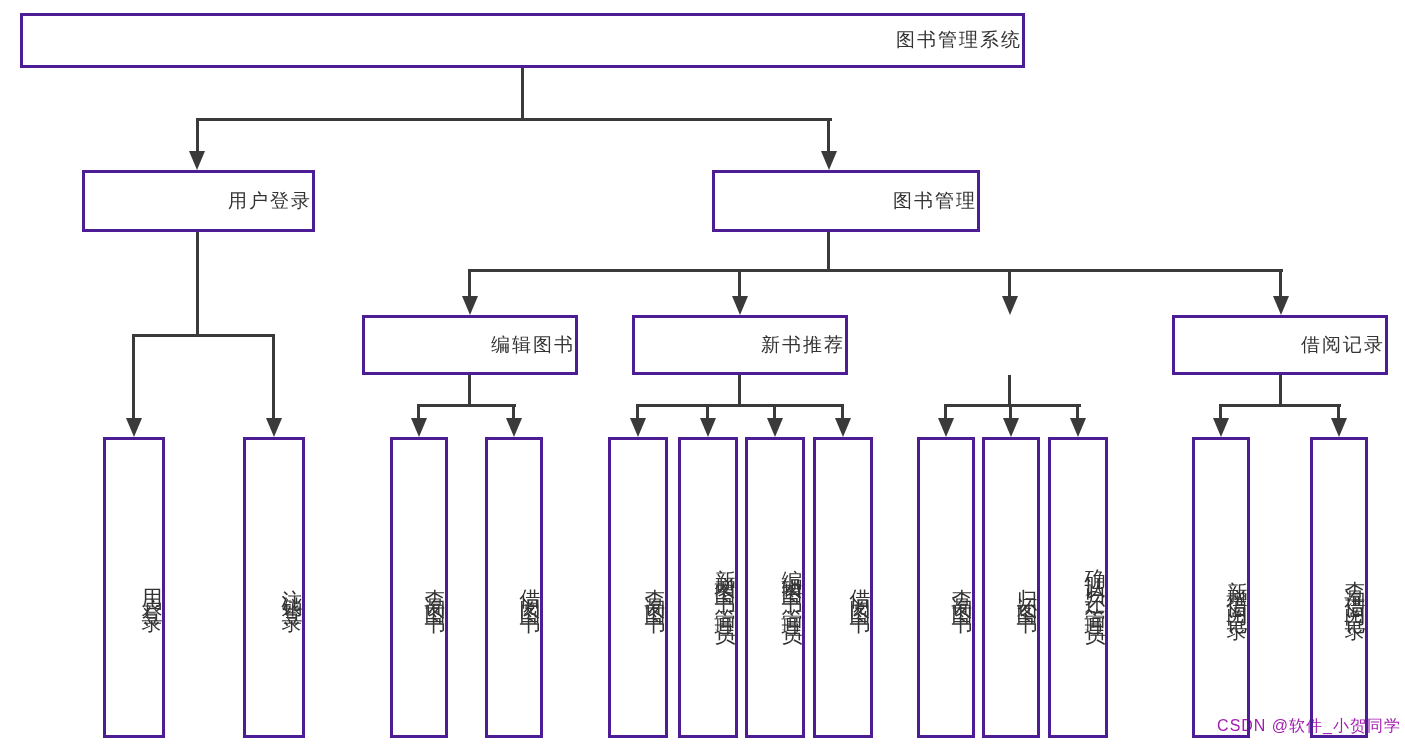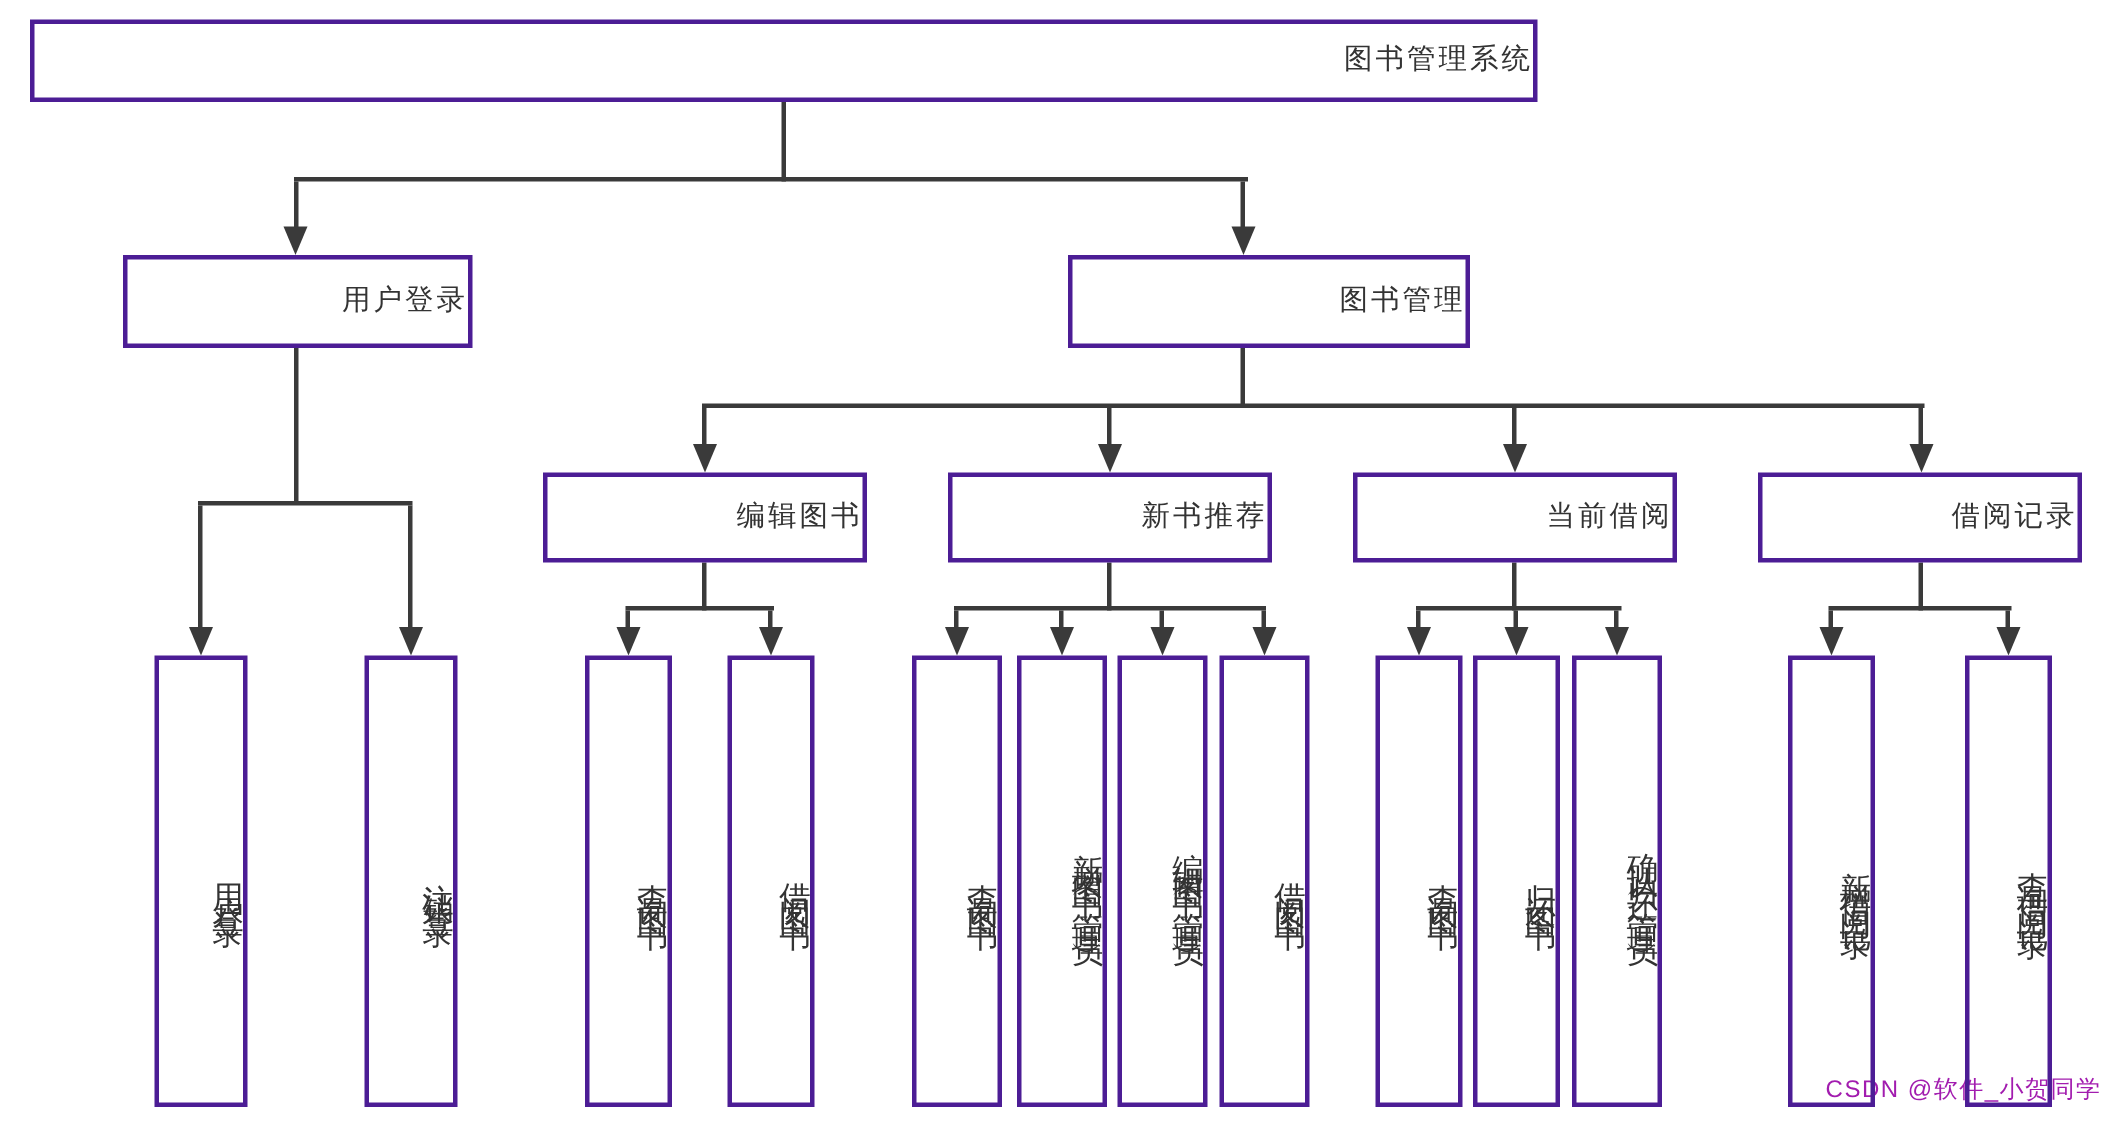--- a/index.html
+++ b/index.html
@@ -80,23 +80,20 @@
   </div>
   <div class="node" style="left:712px; top:170px; width:268px; height:62px;">
     <span class="lbl">图书管理</span>
   </div>
 
   <div class="node" style="left:362px; top:315px; width:216px; height:60px;">
     <span class="lbl">编辑图书</span>
   </div>
   <div class="node" style="left:632px; top:315px; width:216px; height:60px;">
     <span class="lbl">新书推荐</span>
-  </div>
-  <div class="node" style="left:902px; top:315px; width:216px; height:60px;">
-    <span class="lbl">当前借阅</span>
   </div>
   <div class="node" style="left:1172px; top:315px; width:216px; height:60px;">
     <span class="lbl">借阅记录</span>
   </div>
 
   <div class="node leaf" style="left:103px; top:437px; width:62px; height:301px;">
     <span class="lbl">用户登录</span>
   </div>
   <div class="node leaf" style="left:243px; top:437px; width:62px; height:301px;">
     <span class="lbl">注销登录</span>

